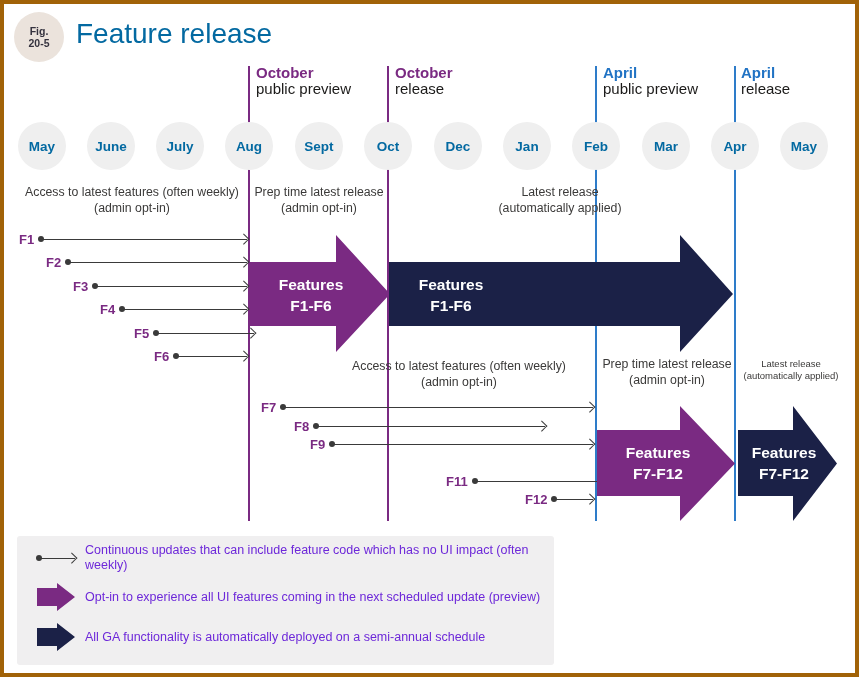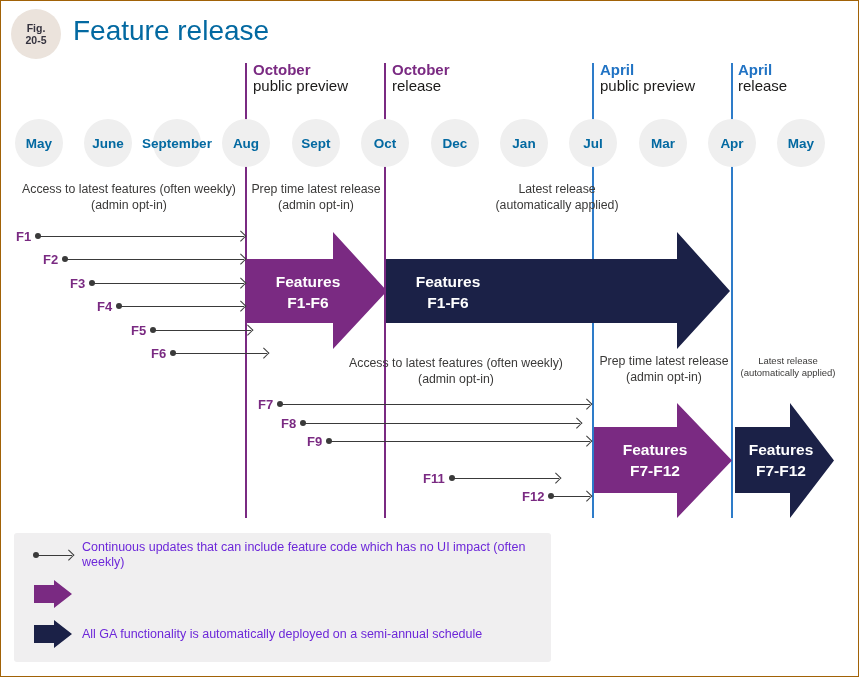--- a/index.html
+++ b/index.html
@@ -1,18 +1,18 @@
 <!DOCTYPE html>
 <html><head>
 <meta charset="utf-8">
 <style>
   html,body{margin:0;padding:0;background:#ffffff;}
   body{font-family:"Liberation Sans", sans-serif;}
   #canvas{position:relative;width:859px;height:677px;background:#ffffff;
-          border:1px solid #a16207;box-sizing:border-box;overflow:hidden;}
+          border:4px solid #a16207;box-sizing:border-box;overflow:hidden;}
 
   
   .fig-badge{position:absolute;left:10px;top:8px;width:50px;height:50px;border-radius:50%;
              background:#ebe3dc;display:flex;flex-direction:column;align-items:center;
              justify-content:center;font-size:10.5px;font-weight:700;color:#34323e;line-height:12px;}
   .page-title{position:absolute;left:72px;top:14px;font-size:28px;color:#0369a1;font-weight:400;}
 
   
   .vline{position:absolute;top:62px;height:455px;width:2px;}
   .vline.purple{background:#7a2a82;}
@@ -91,39 +91,39 @@
     <div class="m-phase">release</div>
   </div>
 
   <div class="month-circle" style="left:14px;">
       <span>May</span>
     </div>
   <div class="month-circle" style="left:83px;">
       <span>June</span>
     </div>
   <div class="month-circle" style="left:152px;">
-      <span>September</span>
+      <span>July</span>
     </div>
   <div class="month-circle" style="left:221px;">
       <span>Aug</span>
     </div>
   <div class="month-circle" style="left:291px;">
       <span>Sept</span>
     </div>
   <div class="month-circle" style="left:360px;">
       <span>Oct</span>
     </div>
   <div class="month-circle" style="left:430px;">
       <span>Dec</span>
     </div>
   <div class="month-circle" style="left:499px;">
       <span>Jan</span>
     </div>
   <div class="month-circle" style="left:568px;">
-      <span>Jul</span>
+      <span>Feb</span>
     </div>
   <div class="month-circle" style="left:638px;">
       <span>Mar</span>
     </div>
   <div class="month-circle" style="left:707px;text-align:center;">
       <span>Apr</span>
     </div>
   <div class="month-circle" style="left:776px;">
       <span>May</span>
     </div>
@@ -167,38 +167,38 @@
       <span class="fline"></span>
     </div>
   <div class="feature" style="left:96px;top:297px;width:147px;">
       <span class="flabel">F4</span>
       <span class="fline"></span>
     </div>
   <div class="feature" style="left:123px;top:321px;width:120px;padding-left:7px;">
       <span class="flabel">F5</span>
       <span class="fline"></span>
     </div>
-  <div class="feature" style="left:150px;top:344px;width:116px;align-items:center;">
+  <div class="feature" style="left:150px;top:344px;width:93px;align-items:center;">
       <span class="flabel">F6</span>
       <span class="fline"></span>
     </div>
 
   <div class="feature" style="left:257px;top:395px;width:332px;">
       <span class="flabel">F7</span>
       <span class="fline"></span>
     </div>
-  <div class="feature" style="left:280px;top:414px;width:299px;">
+  <div class="feature" style="left:290px;top:414px;width:251px;">
       <span class="flabel">F8</span>
       <span class="fline"></span>
     </div>
   <div class="feature" style="left:306px;top:432px;width:283px;">
       <span class="flabel">F9</span>
       <span class="fline"></span>
     </div>
-  <div class="feature" style="left:422px;top:469px;width:136px;justify-content:flex-end;">
+  <div class="feature" style="left:442px;top:469px;width:164px;justify-content:flex-end;">
       <span class="flabel">F11</span>
       <span class="fline"></span>
     </div>
   <div class="feature" style="left:521px;top:487px;width:68px;">
       <span class="flabel">F12</span>
       <span class="fline"></span>
     </div>
 
   <svg class="block-arrow purple" style="left:246px;top:231px;" width="140" height="117">
     <polygon points="0,27 86,27 86,0 140,59 86,117 86,91 0,91"></polygon>
@@ -238,20 +238,21 @@
           <span class="fline"></span>
         </span>
       <span class="legend-text">Continuous updates that can include feature code which has no UI impact (often weekly)</span>
     </div>
     <div class="legend-item" style="top:46px;">
       <span class="legend-symbol">
         <svg class="block-arrow purple" width="38" height="28">
             <polygon points="0,5 20,5 20,0 38,14 20,28 20,23 0,23"></polygon>
           </svg>
       </span>
+      <span class="legend-text">Opt-in to experience all UI features coming in the next scheduled update (preview)</span>
     </div>
     <div class="legend-item" style="top:86px;">
       <span class="legend-symbol">
         <svg class="block-arrow navy" width="38" height="28">
             <polygon points="0,5 20,5 20,0 38,14 20,28 20,23 0,23"></polygon>
           </svg>
       </span>
       <span class="legend-text">All GA functionality is automatically deployed on a semi-annual schedule</span>
     </div>
   </div>

